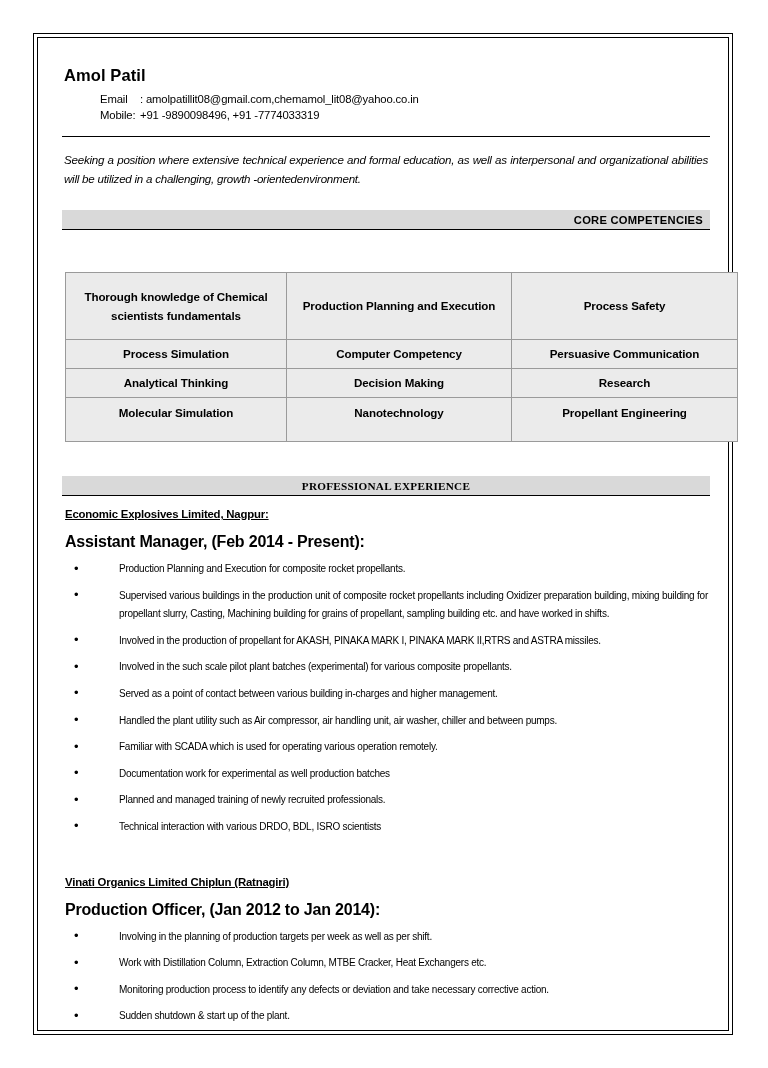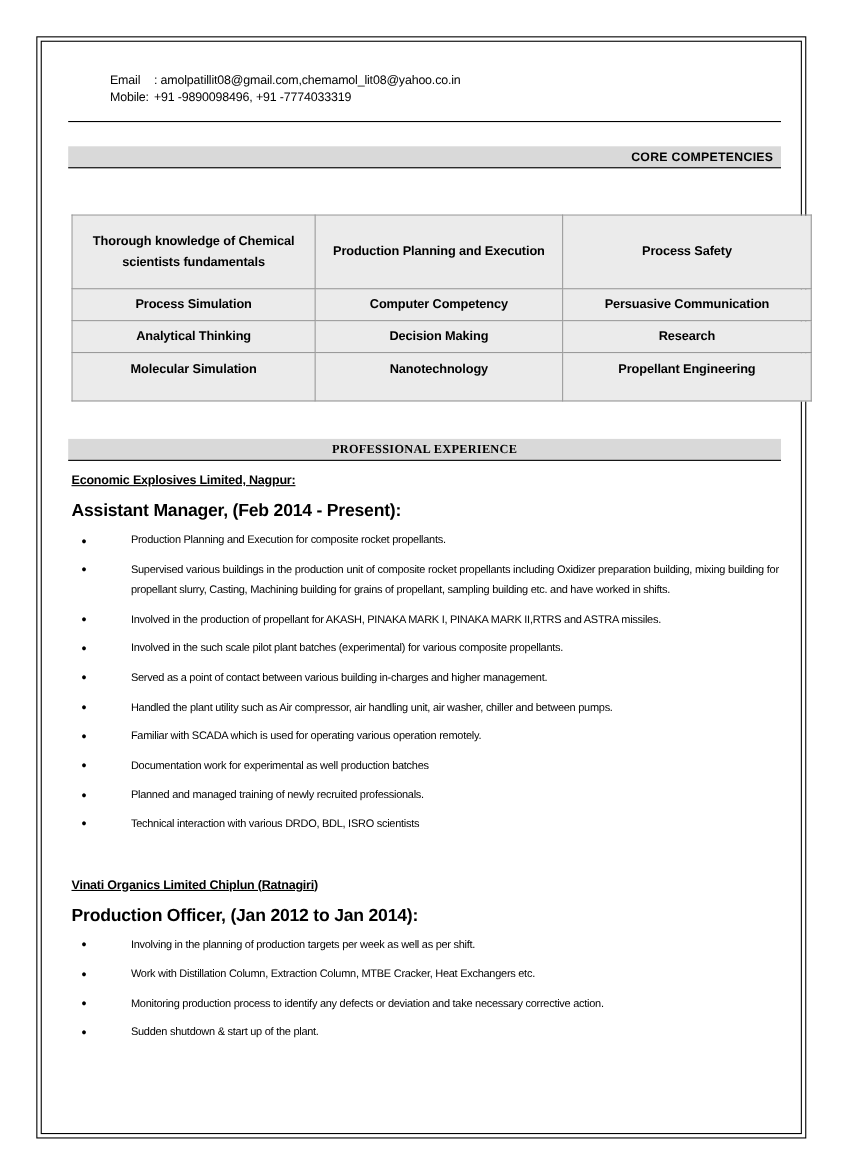--- a/index.html
+++ b/index.html
@@ -165,32 +165,34 @@
   .spacer-jobs { height: 20px; }
 </style>
 </head>
 <body>
 
 <div class="page-outer">
   <div class="page-inner">
     <div class="page-content">
 
       <div>
+        <div class="name">Amol Patil</div>
 
         <div class="contact-line">
           <span class="contact-label">Email</span><span>: amolpatillit08@gmail.com,chemamol_lit08@yahoo.co.in</span>
         </div>
 
         <div class="contact-line">
           <span class="contact-label">Mobile:</span><span>+91 -9890098496, +91 -7774033319</span>
         </div>
       </div>
 
       <hr class="hrule">
 
+      <p class="objective">Seeking a position where extensive technical experience and formal education, as well as interpersonal and organizational abilities will be utilized in a challenging, growth -orientedenvironment.</p>
 
       <div class="section-bar left bar-core">CORE COMPETENCIES</div>
 
       <table class="comp-table">
         <tbody>
           <tr class="row-tall">
             <td class="col1">Thorough knowledge of Chemical scientists fundamentals</td>
             <td class="col2">Production Planning and Execution</td>
             <td class="col3">Process Safety</td>
           </tr>

